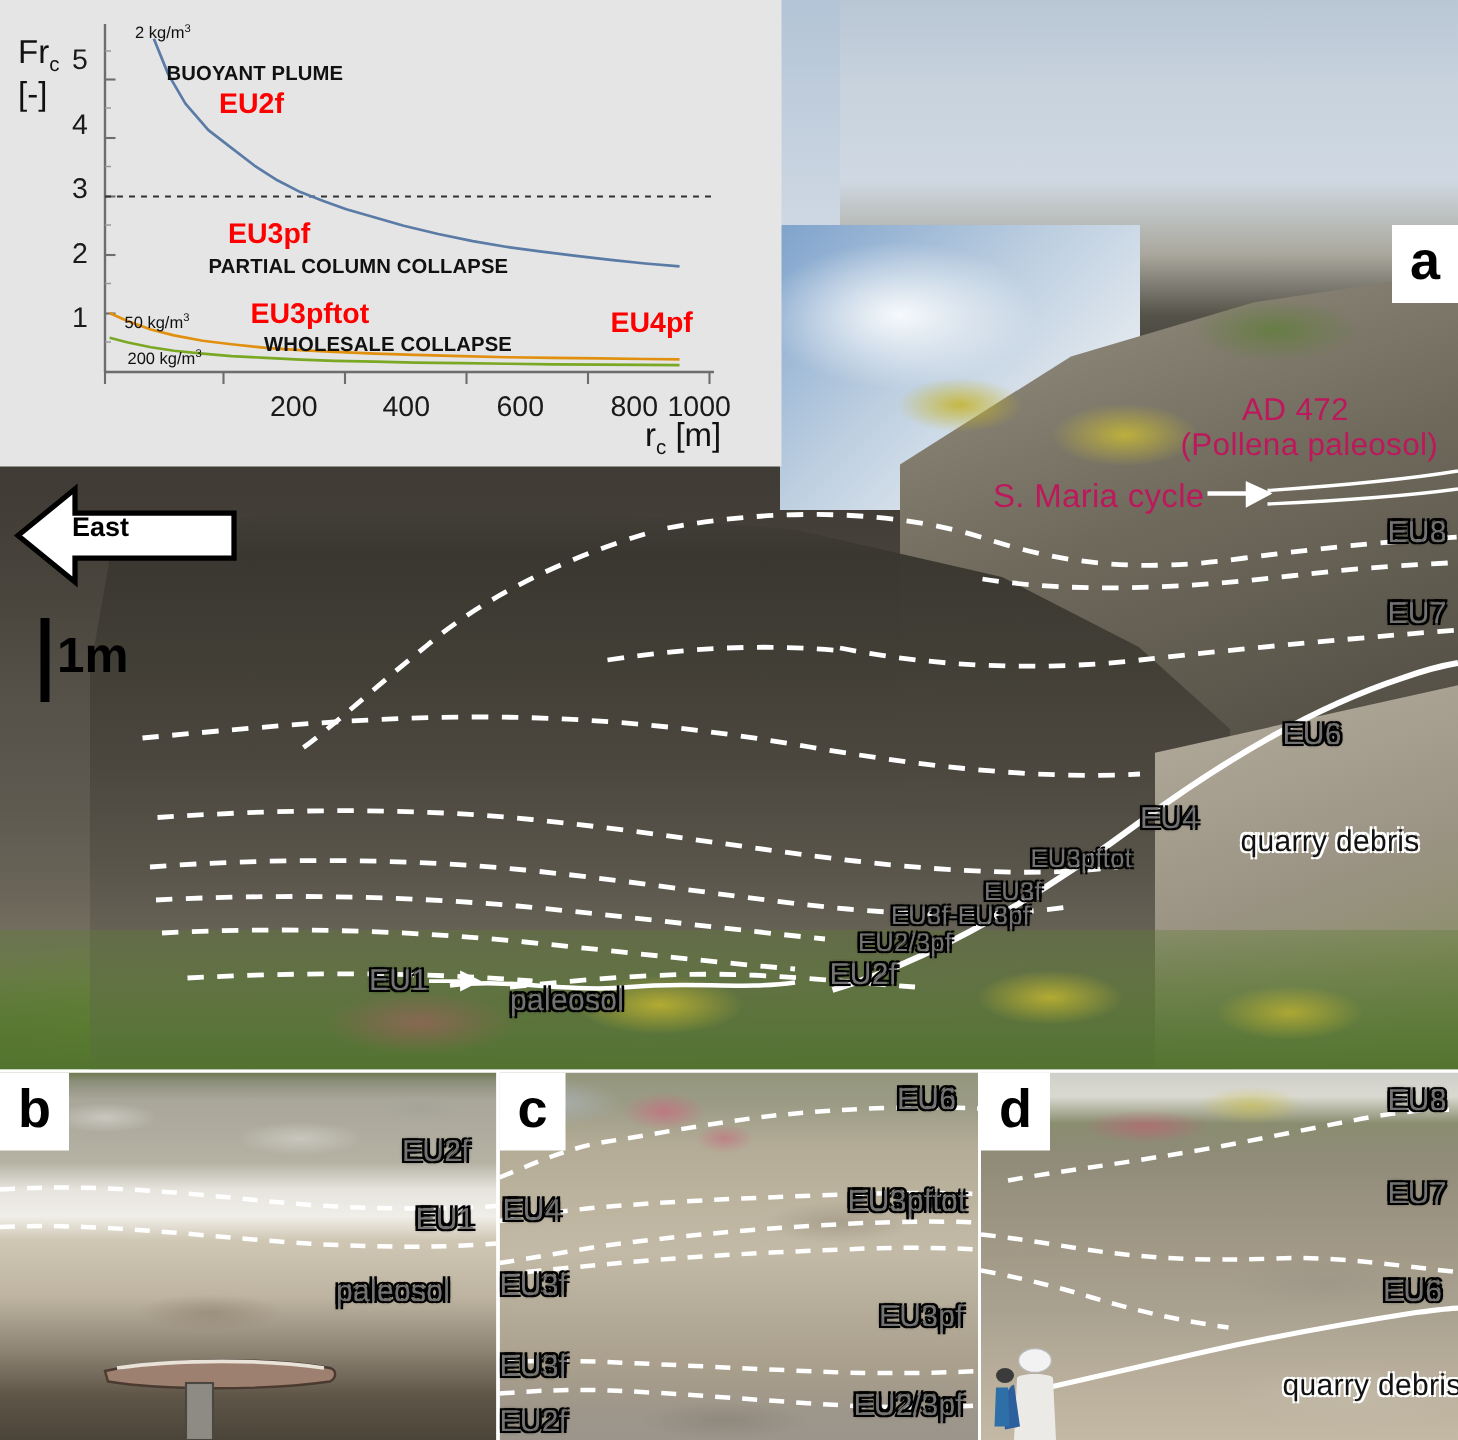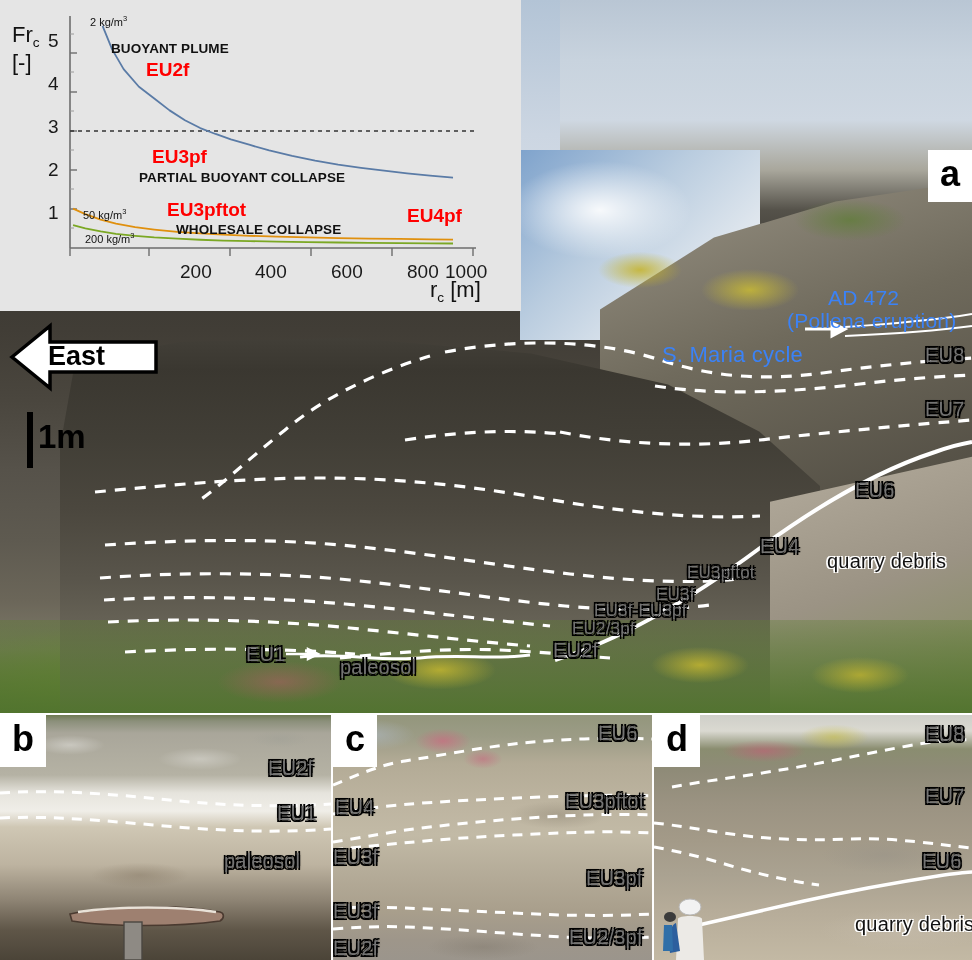--- a/index.html
+++ b/index.html
@@ -97,23 +97,22 @@
     font-weight: normal;
     color: #737373;
     white-space: nowrap;
     text-shadow:
       -1.6px -1.6px 0 #000, 1.6px -1.6px 0 #000,
       -1.6px 1.6px 0 #000, 1.6px 1.6px 0 #000,
       0 0 3px #000;
     letter-spacing: .2px;
   }
   .lbl.plain {
-    text-shadow: none; color: #3b82f6;
+    text-shadow: none; color: #be185d;
     font-weight: normal;
-    margin-top: 24px;
   }
   .lbl.dark {
     color: #111111;
     text-shadow: -1.4px -1.4px 0 #ffffff, 1.4px -1.4px 0 #ffffff,
                  -1.4px 1.4px 0 #ffffff, 1.4px 1.4px 0 #ffffff;
     font-weight: normal;
   }
 
   
   .panel-letter {
@@ -127,21 +126,21 @@
     font-family: "Liberation Sans", sans-serif;
   }
 
   
   #east-arrow {
     position: absolute; left: 8px; top: 322px; width: 152px; height: 70px;
   }
   #east-arrow svg { display:block; }
   #east-label {
     position: absolute; left: 48px; top: 341px;
-    font-size: 27px; font-weight: bold; color: #000;
+    font-size: 18px; font-weight: bold; color: #000;
     font-family: "Liberation Sans", sans-serif;
     text-align: right;
   }
   
   #scalebar-line {
     position: absolute; left: 27px; top: 412px;
     width: 6px; height: 56px; background: #000;
   }
   #scalebar-label {
     position: absolute; left: 38px; top: 418px;
@@ -314,21 +313,21 @@
       <svg width="152" height="70" viewBox="0 0 152 70">
         <polygon points="4,35 42,4 42,20 148,20 148,50 42,50 42,66" fill="#ffffff" stroke="#000000" stroke-width="3.5" stroke-linejoin="miter"></polygon>
       </svg>
     </div>
     <div id="east-label">East</div>
 
     <div id="scalebar-line"></div>
     <div id="scalebar-label">1m</div>
 
     <div class="lbl plain" style="left:828px; top:262px; font-size:21px;">AD 472</div>
-    <div class="lbl plain" style="left:787px; top:285px; font-size:21px;">(Pollena eruption)</div>
+    <div class="lbl plain" style="left:787px; top:285px; font-size:21px;">(Pollena paleosol)</div>
     <div class="lbl plain" style="left:662px; top:318px; font-size:22px;">S. Maria cycle</div>
 
     <div class="lbl" style="left:925px; top:344px; font-size:20px;">EU8</div>
     <div class="lbl" style="left:925px; top:398px; font-size:20px;">EU7</div>
     <div class="lbl" style="left:855px; top:479px; font-size:20px;">EU6</div>
     <div class="lbl" style="left:760px; top:535px; font-size:20px;">EU4</div>
     <div class="lbl" style="left:687px; top:563px; font-size:17px;">EU3pftot</div>
     <div class="lbl" style="left:656px; top:585px; font-size:17px;">EU3f</div>
     <div class="lbl" style="left:594px; top:601px; font-size:17px;">EU3f-EU3pf</div>
     <div class="lbl" style="left:572px; top:619px; font-size:17px;">EU2/3pf</div>
@@ -406,21 +405,21 @@
       <span>2 kg/m</span><span class="sup">3</span>
     </div>
     <div class="curve-note" style="left:83px; top:207px;">
       <span>50 kg/m</span><span class="sup">3</span>
     </div>
     <div class="curve-note" style="left:85px; top:231px;">
       <span>200 kg/m</span><span class="sup">3</span>
     </div>
 
     <div class="regime" style="left:111px; top:41px;">BUOYANT PLUME</div>
-    <div class="regime" style="left:139px; top:170px;">PARTIAL BUOYANT COLLAPSE</div>
+    <div class="regime" style="left:139px; top:170px;">PARTIAL COLUMN COLLAPSE</div>
     <div class="regime" style="left:176px; top:222px;">WHOLESALE COLLAPSE</div>
 
     <div class="eu-red" style="left:146px; top:59px;">EU2f</div>
     <div class="eu-red" style="left:152px; top:146px;">EU3pf</div>
     <div class="eu-red" style="left:167px; top:199px;">EU3pftot</div>
     <div class="eu-red" style="left:407px; top:205px;">EU4pf</div>
   </div>
 
   <div class="divider-h"></div>
 

